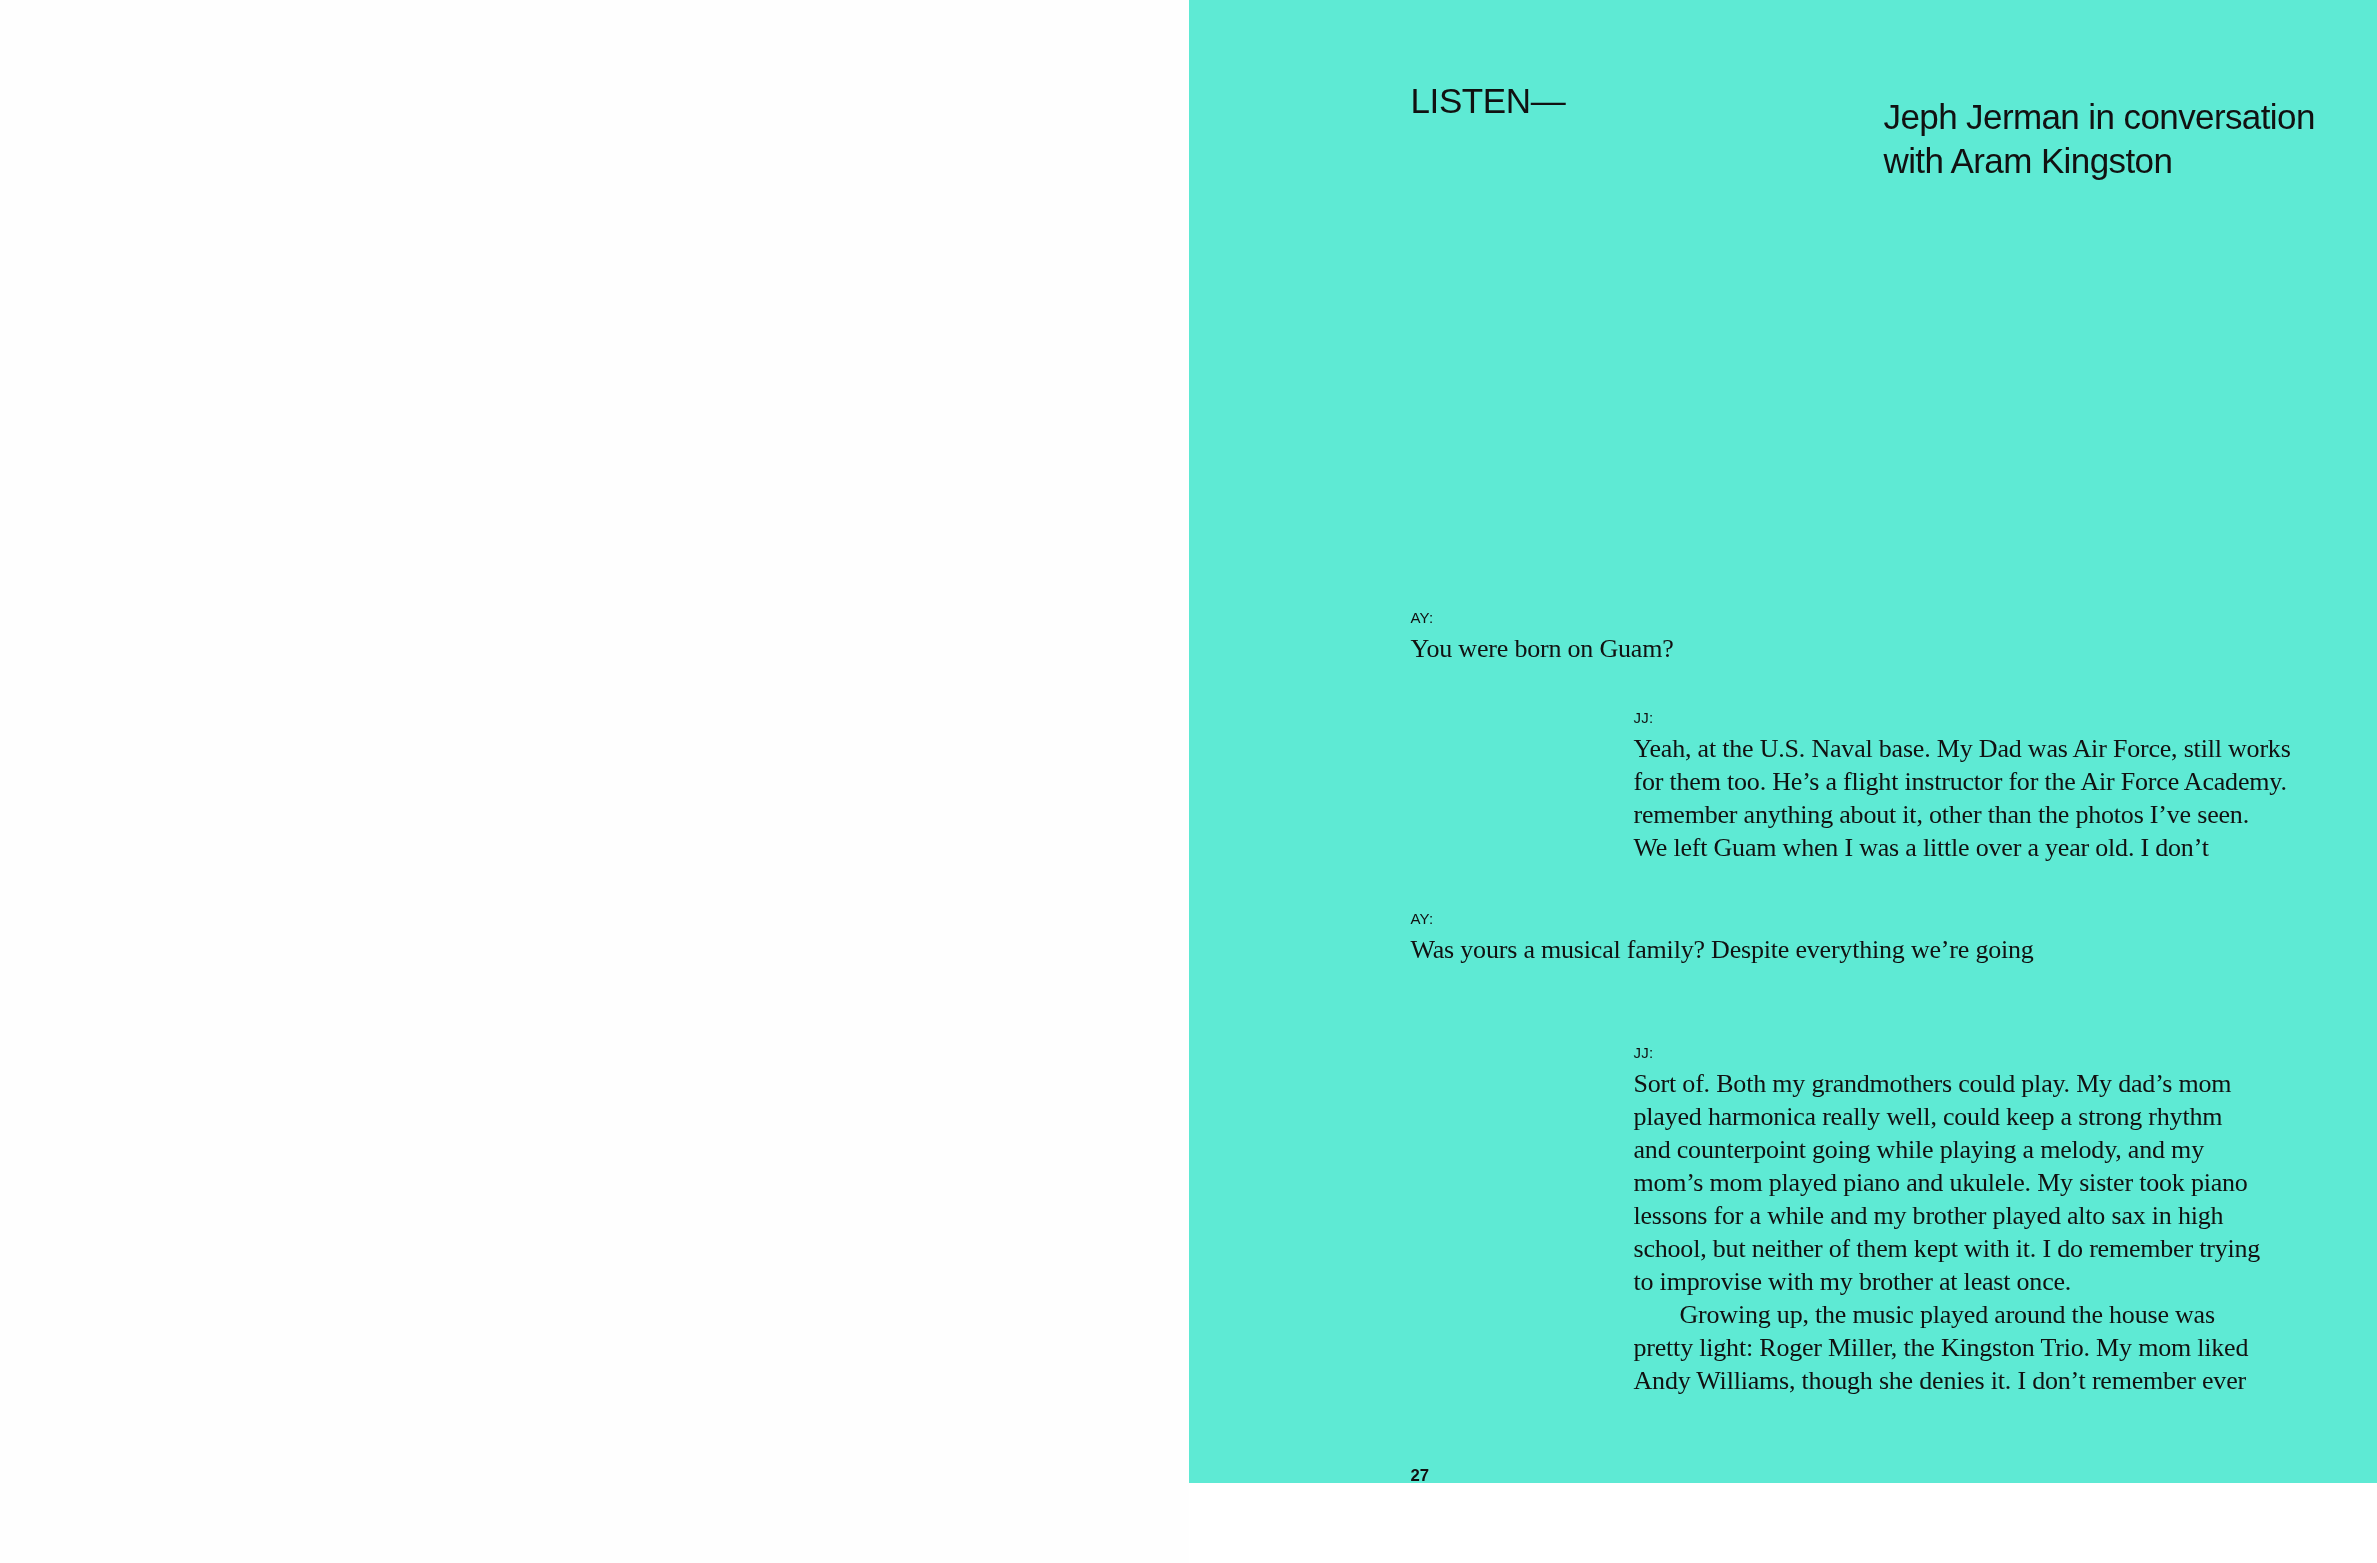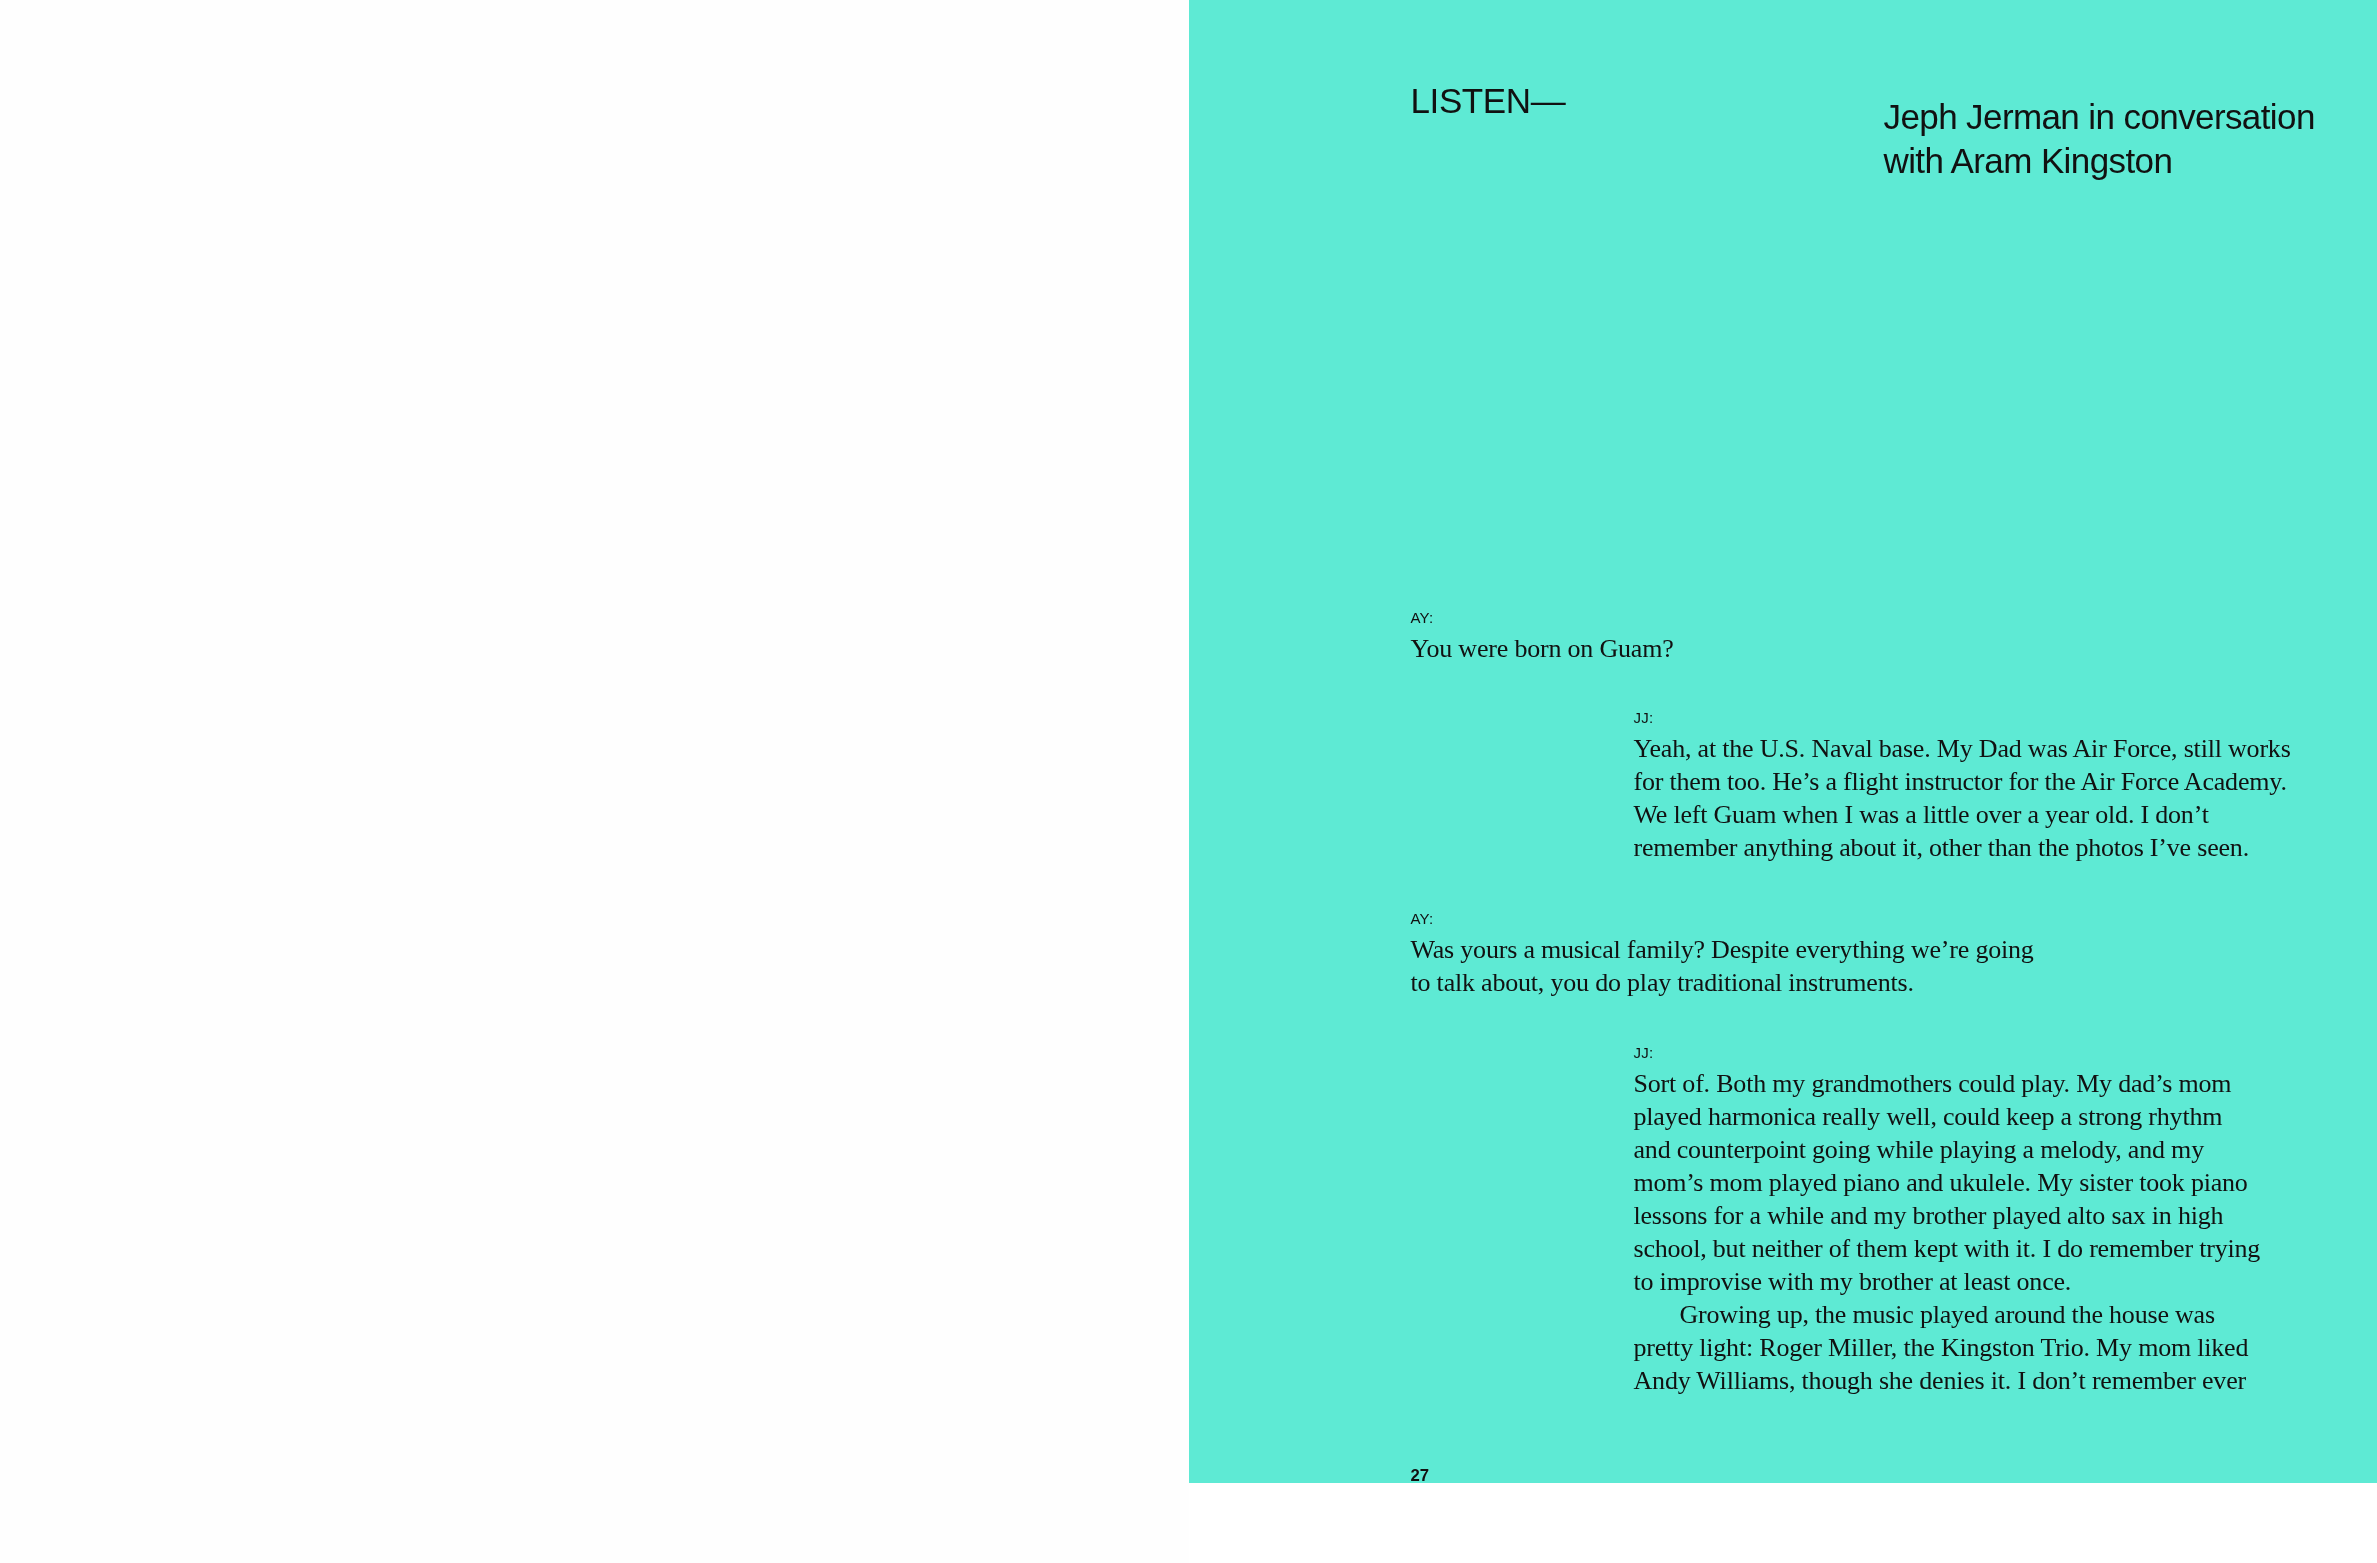--- a/index.html
+++ b/index.html
@@ -47,30 +47,29 @@
       <div class="utterance serif">
         <span class="line">You were born on Guam?</span>
       </div>
     </div>
 
     <div class="exchange jj-1">
       <div class="speaker sans">JJ:</div>
       <div class="utterance serif">
         <span class="line">Yeah, at the U.S. Naval base. My Dad was Air Force, still works</span>
         <span class="line">for them too. He’s a flight instructor for the Air Force Academy.</span>
+        <span class="line">remember anything about it, other than the photos I’ve seen.</span>
         <span class="line">We left Guam when I was a little over a year old. I don’t</span>
-        <span class="line">remember anything about it, other than the photos I’ve seen.</span>
       </div>
     </div>
 
     <div class="exchange ay-2">
       <div class="speaker sans">AY:</div>
       <div class="utterance serif">
         <span class="line">Was yours a musical family? Despite everything we’re going</span>
-        <span class="line">to talk about, you do play traditional instruments.</span>
       </div>
     </div>
 
     <div class="exchange jj-2">
       <div class="speaker sans">JJ:</div>
       <div class="utterance serif">
         <span class="line">Sort of. Both my grandmothers could play. My dad’s mom</span>
         <span class="line">played harmonica really well, could keep a strong rhythm</span>
         <span class="line">and counterpoint going while playing a melody, and my</span>
         <span class="line">mom’s mom played piano and ukulele. My sister took piano</span>

